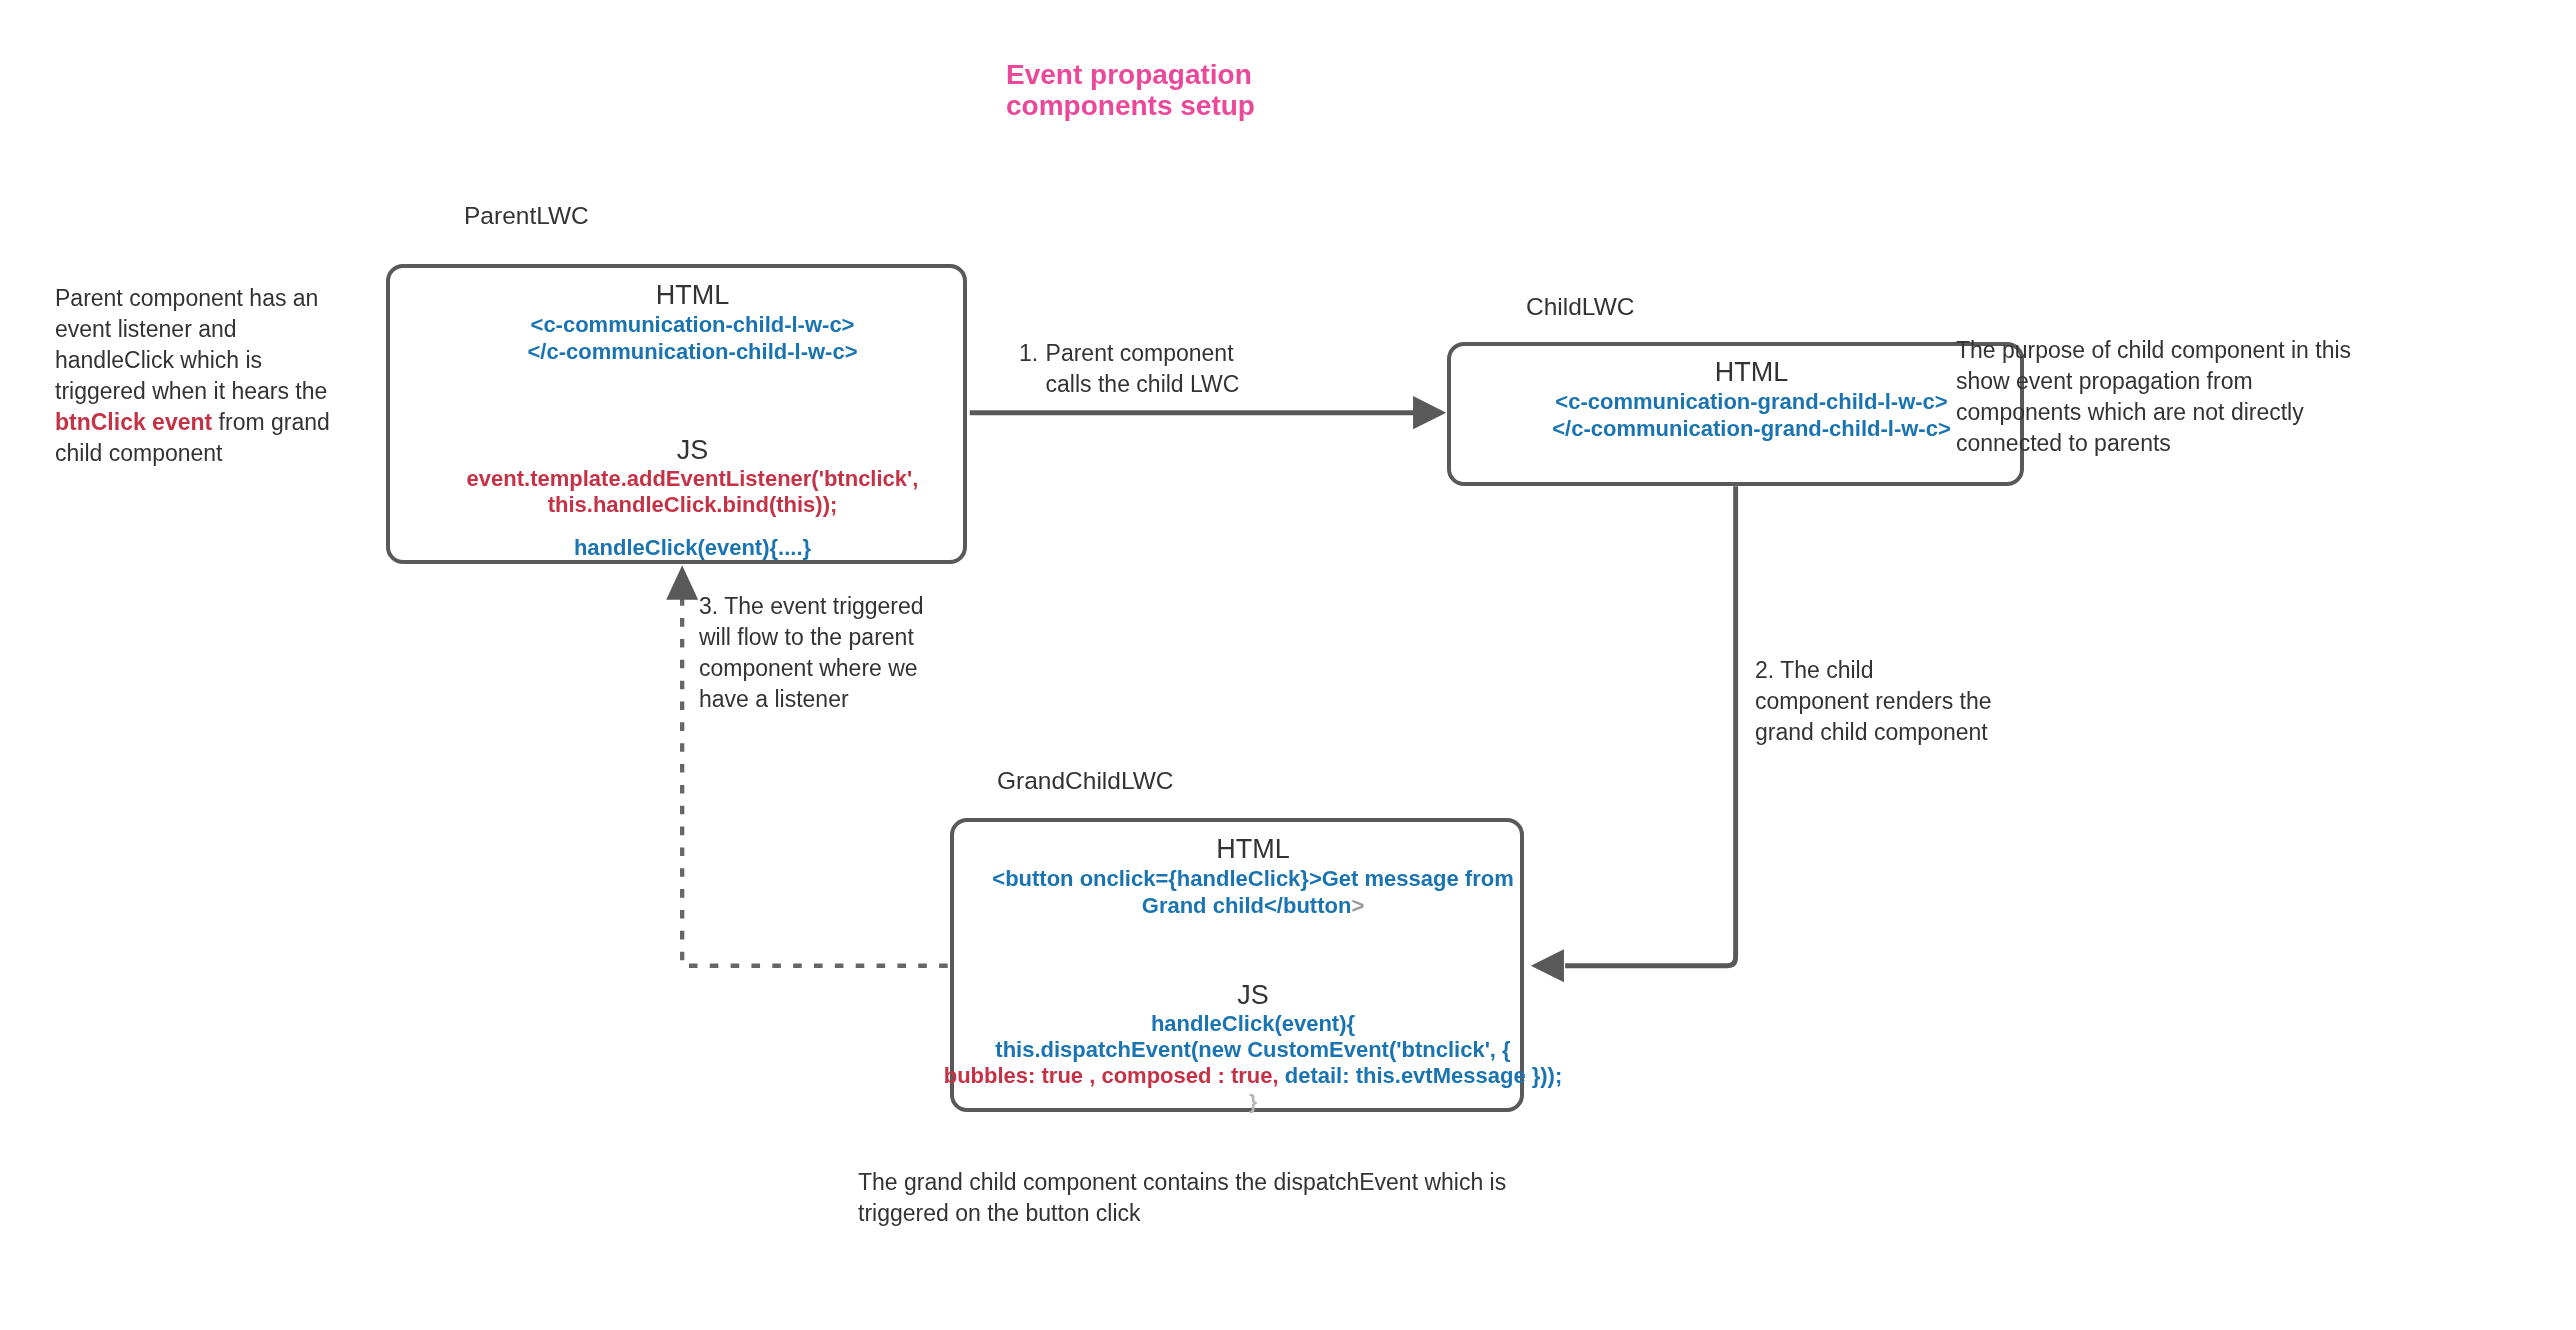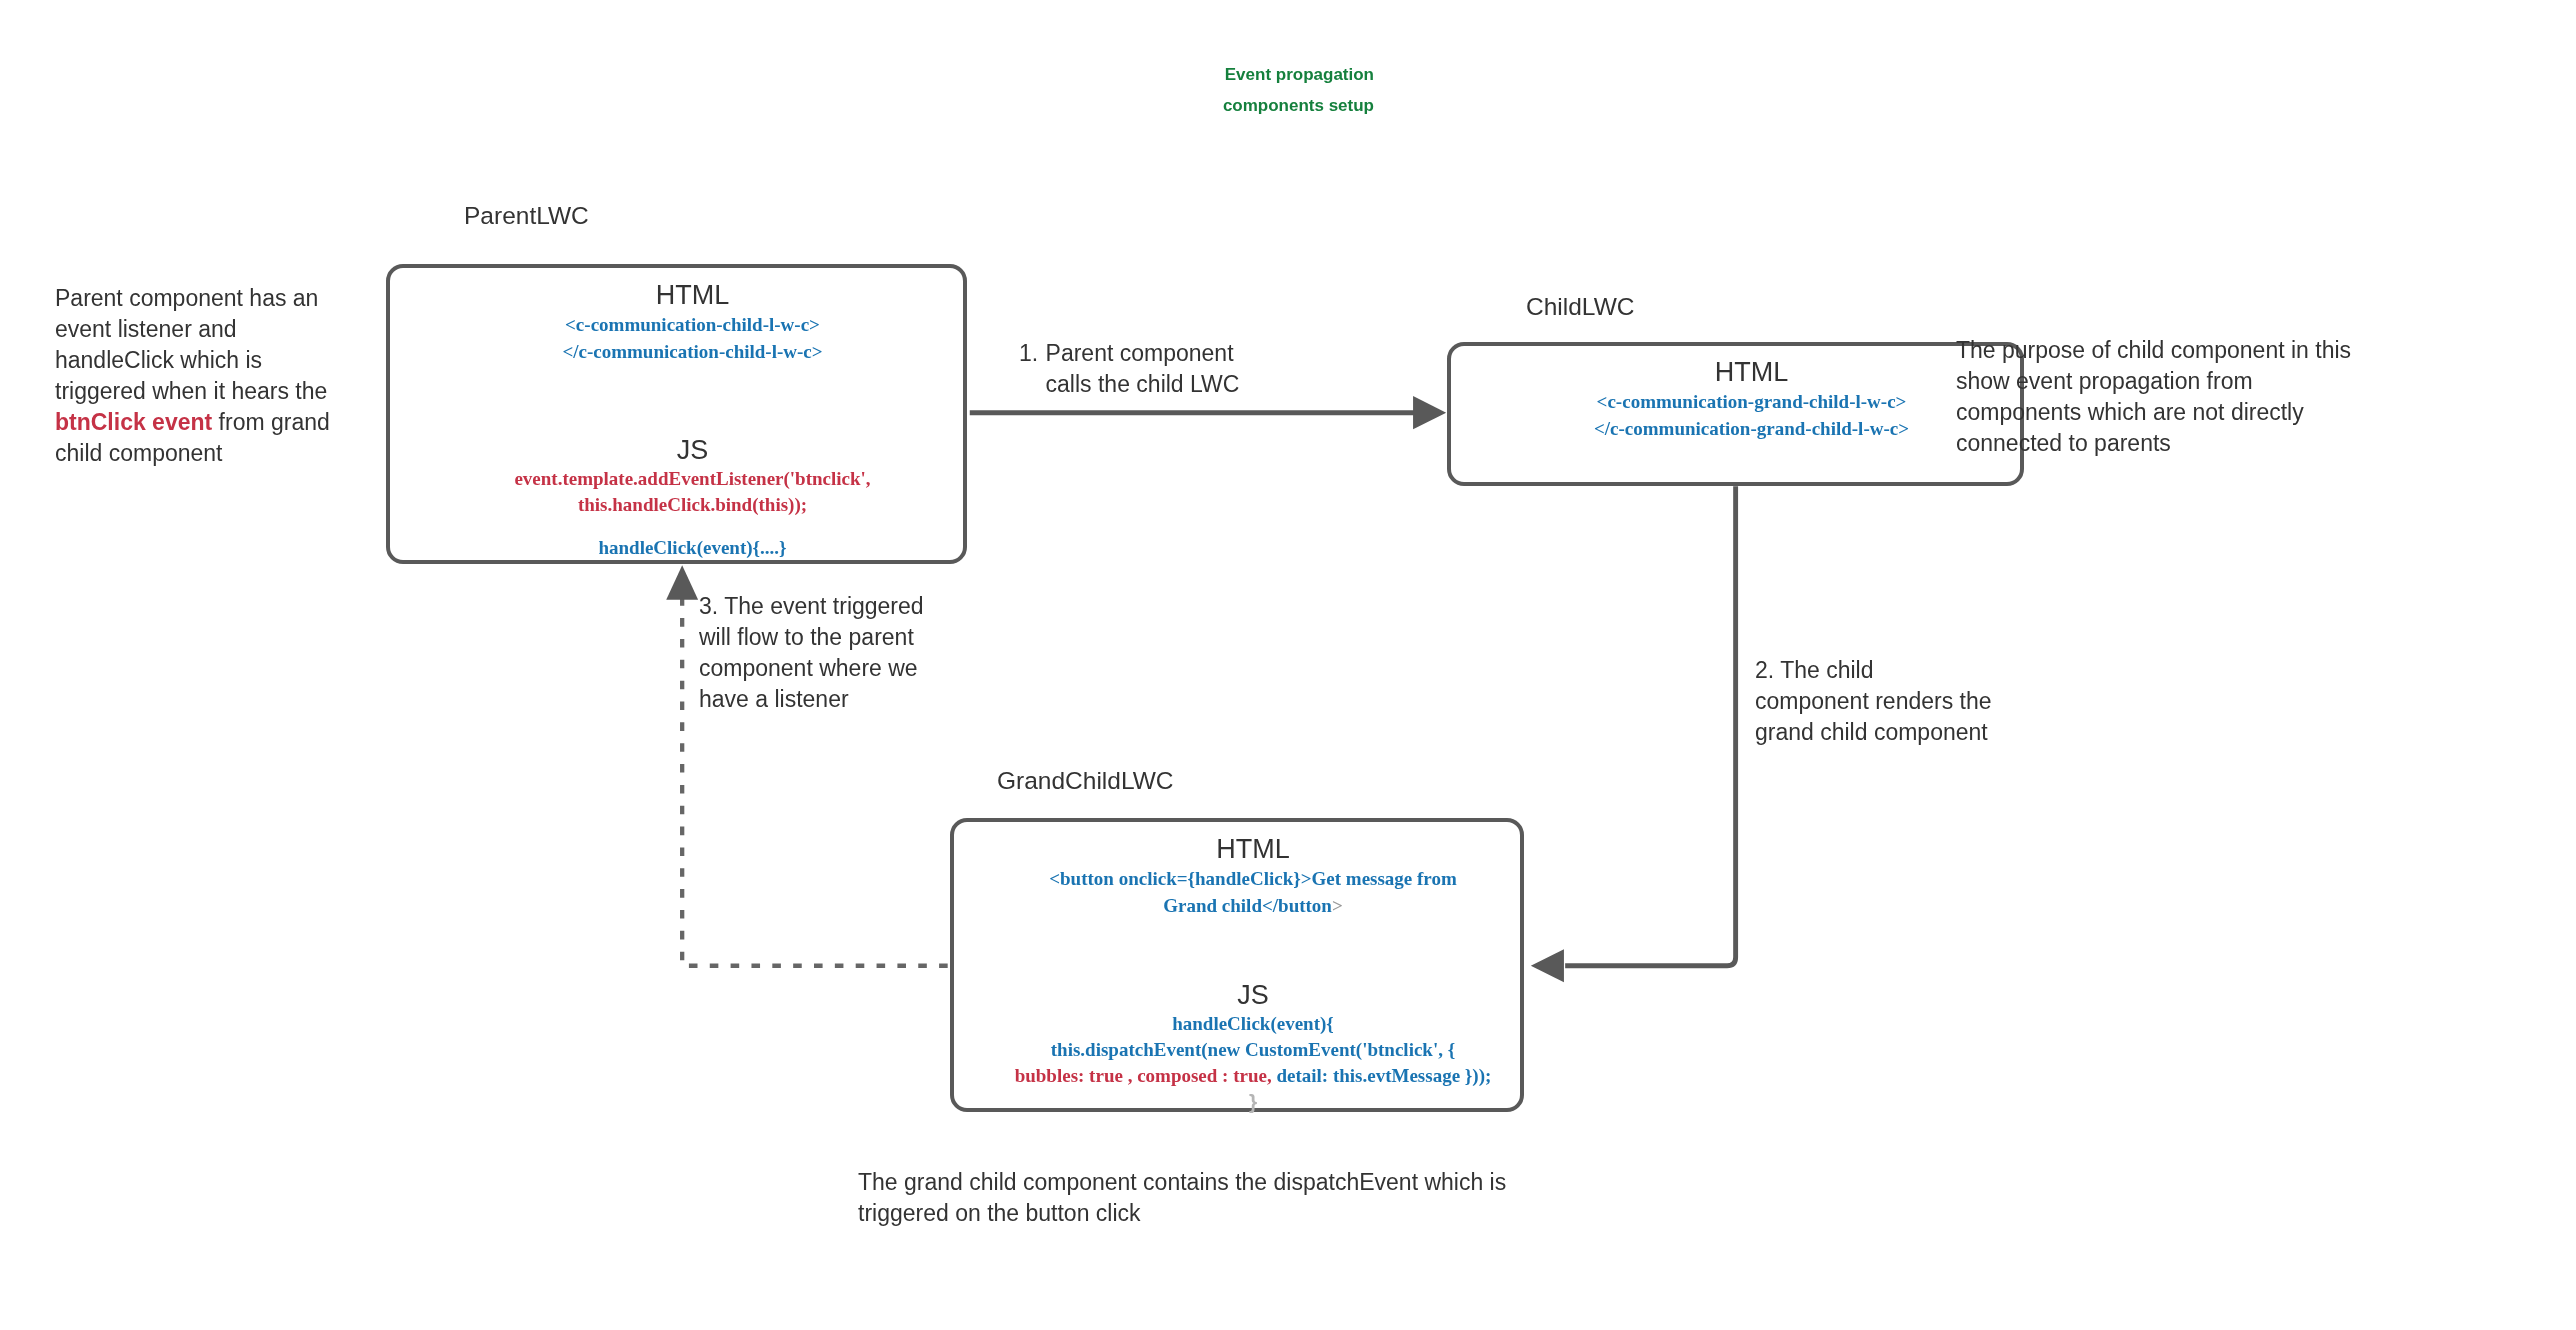--- a/index.html
+++ b/index.html
@@ -6,37 +6,37 @@
   .canvas{
     position:relative;
     width:2576px;height:1330px;
     background:#ffffff;
     font-family:"Liberation Sans", sans-serif;
     color:#333333;
     overflow:hidden;
   }
   .abs{position:absolute;}
   .title{
-    font-size:17px;font-weight:bold;line-height:31px;
-    text-align:right;color:#15803d;
+    font-size:28px;font-weight:bold;line-height:31px;
+    text-align:left;color:#ec4899;
   }
   .para{font-size:23px;line-height:31px;color:#333333;}
   .para .hl{color:#c53246;font-weight:bold;}
   .boxlabel{font-size:24.5px;color:#333333;white-space:nowrap;}
   .lwcbox{
     background:#ffffff;
     border:4.9px solid #595959;
     border-radius:17px;
     box-sizing:border-box;
     display:flex;flex-direction:column;align-items:center;
     text-align:center;
     padding-left:32px;
   }
   .sec-head{font-size:27px;color:#333333;line-height:32px;}
-  .code{font-size:19px;font-weight:bold;line-height:27px;white-space:nowrap;font-family:Liberation Serif, serif;}
+  .code{font-size:22px;font-weight:bold;line-height:27px;white-space:nowrap;}
   .code.js{line-height:26px;}
   .blue{color:#1a74b2;}
   .red{color:#c53246;}
   .gray{color:#999999;}
   .lightgray{color:#b5b5b5;font-weight:bold;font-size:21px;line-height:26px;}
   .step{font-size:23px;line-height:31px;color:#333333;}
   .step-row{display:flex;}
   .step-num{margin-right:7.4px;}
   svg.wires{position:absolute;left:0;top:0;}
 </style>

